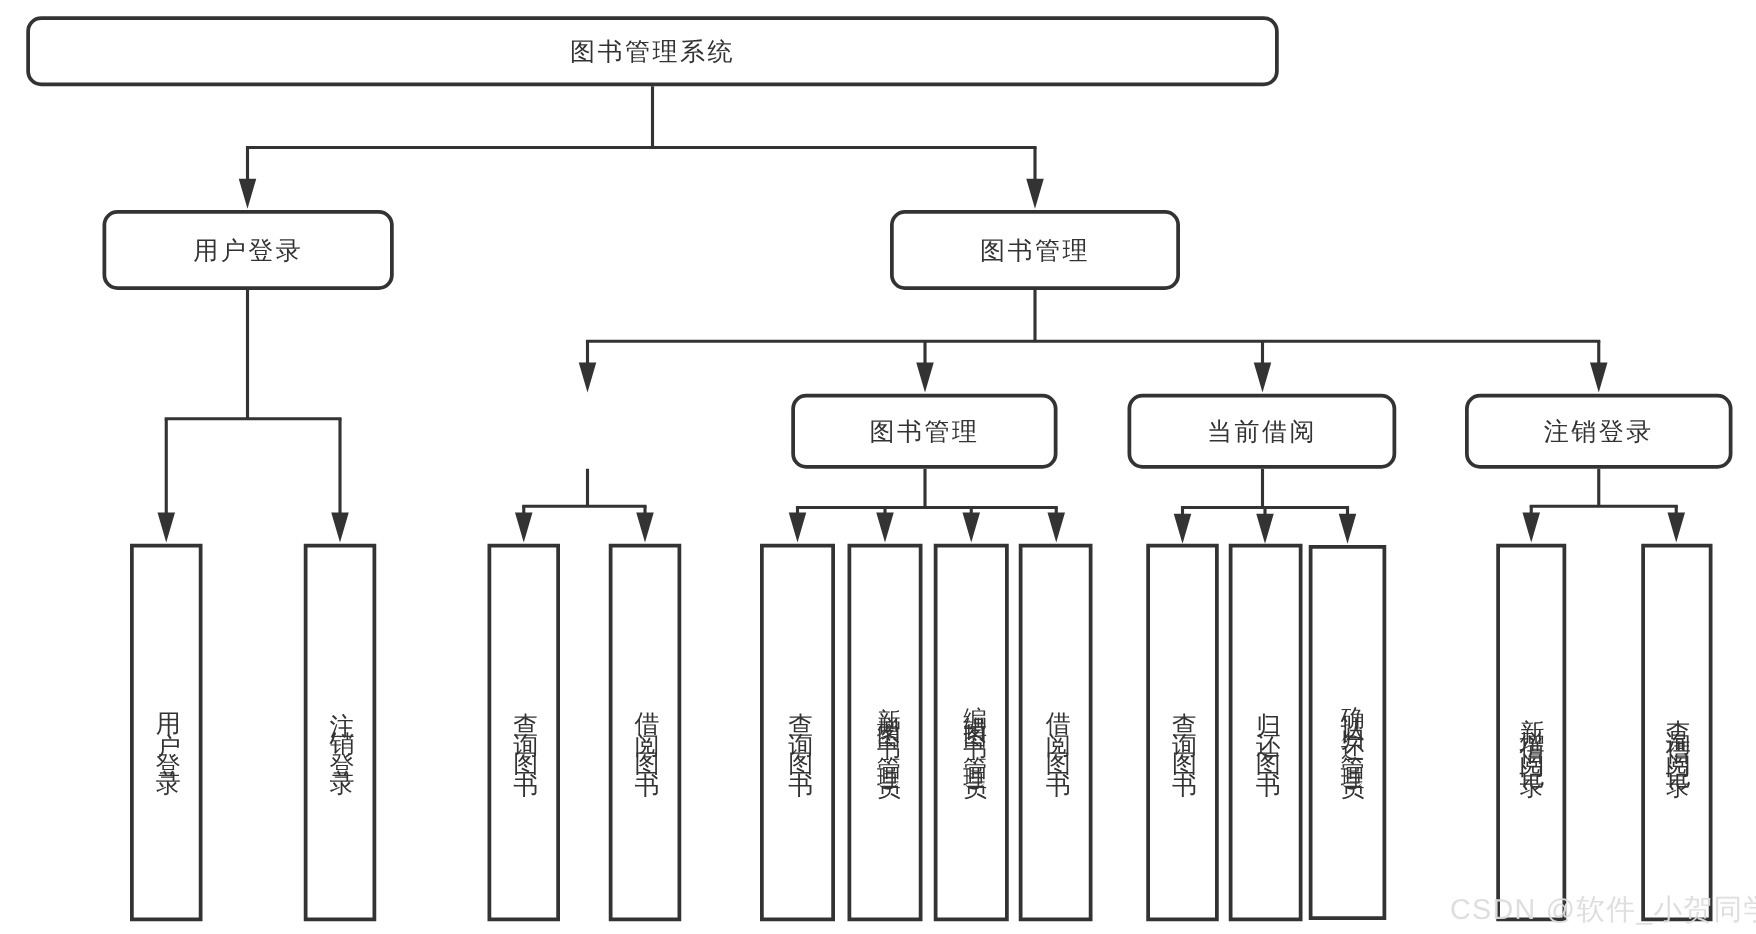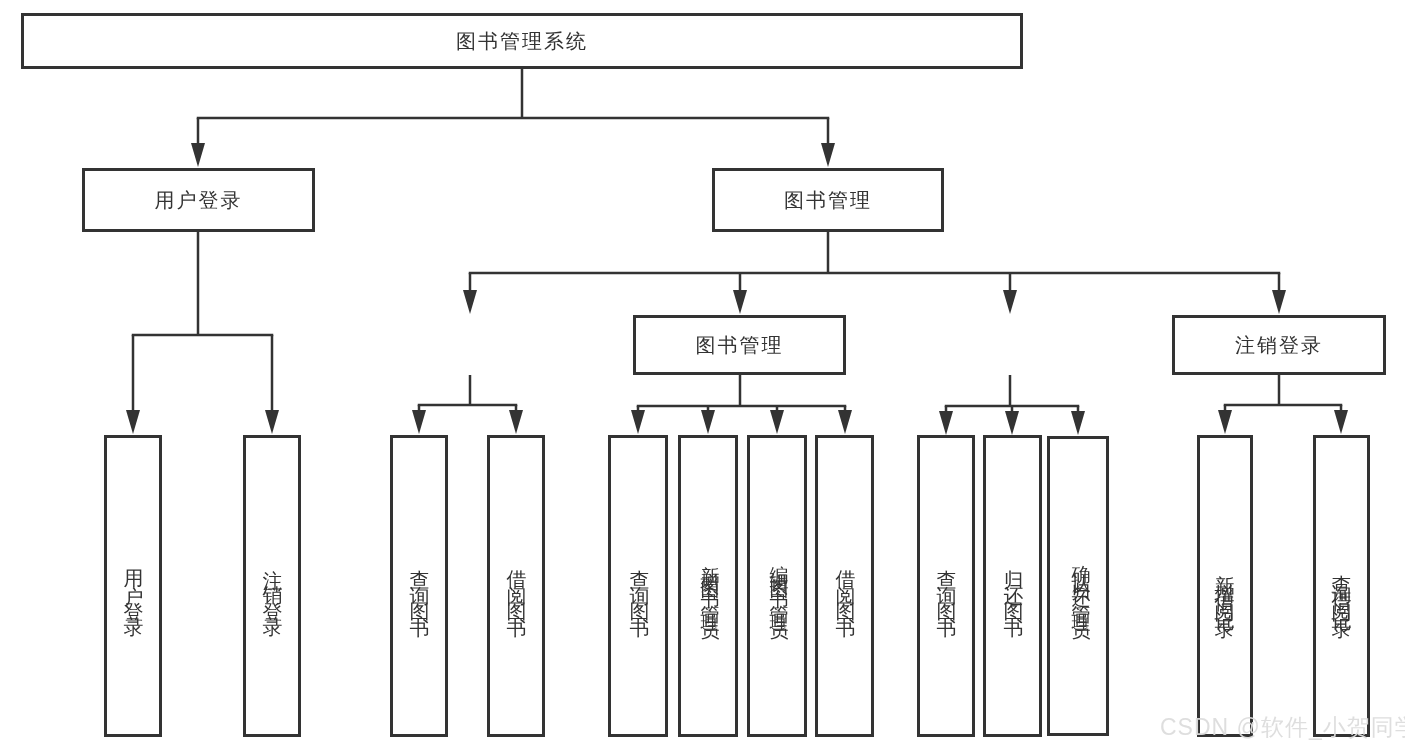--- a/index.html
+++ b/index.html
@@ -5,21 +5,21 @@
   html,body{margin:0;padding:0;background:#ffffff;}
   #stage{
     position:relative;width:1405px;height:747px;background:#ffffff;overflow:hidden;
     font-family:"Liberation Sans","DejaVu Sans",sans-serif;
   }
   #connectors{position:absolute;left:0;top:0;z-index:1;pointer-events:none;}
   .box{
     position:absolute;border:3px solid #333333;background:#ffffff;box-sizing:border-box;
     color:#333333;font-size:20px;z-index:2;
   }
-  .h{display:flex;align-items:center;justify-content:center;letter-spacing:2px;}
+  .h{display:flex;align-items:center;justify-content:center;letter-spacing:2px;border-radius:12px;}
   .v{writing-mode:vertical-rl;text-orientation:mixed;text-align:center;line-height:50px;}
   .ls4{letter-spacing:16px;}
   .ls6{letter-spacing:9px;}
   .ls9{letter-spacing:8px;font-size:19px;}
   #watermark{
     position:absolute;left:1160px;top:712px;z-index:5;
     font-size:23px;color:rgba(220,220,220,0.95);letter-spacing:1px;white-space:nowrap;
   }
 </style>
 </head>
@@ -81,20 +81,21 @@
       <line x1="1341" y1="405" x2="1341" y2="413" stroke="#333333" stroke-width="2.5"></line>
       <polygon points="1334,410 1348,410 1341,434" fill="#333333"></polygon>
     </svg>
 
   <div class="box h" style="left:21px;top:13px;width:1002px;height:56px">图书管理系统</div>
 
   <div class="box h" style="left:82px;top:168px;width:233px;height:64px">用户登录</div>
   <div class="box h" style="left:712px;top:168px;width:232px;height:64px">图书管理</div>
 
   <div class="box h" style="left:633px;top:315px;width:213px;height:60px">图书管理</div>
+  <div class="box h" style="left:902px;top:315px;width:215px;height:60px">当前借阅</div>
   <div class="box h" style="left:1172px;top:315px;width:214px;height:60px">注销登录</div>
 
   <div class="box v ls4" style="left:104px;top:435px;width:58px;height:302px">用户登录</div>
   <div class="box v ls4" style="left:243px;top:435px;width:58px;height:302px">注销登录</div>
 
   <div class="box v ls4" style="left:390px;top:435px;width:58px;height:302px">查询图书</div>
   <div class="box v ls4" style="left:487px;top:435px;width:58px;height:302px">借阅图书</div>
 
   <div class="box v ls4" style="left:608px;top:435px;width:60px;height:302px">查询图书</div>
   <div class="box v ls9" style="left:678px;top:435px;width:60px;height:302px">新增图书（管理员）</div>

